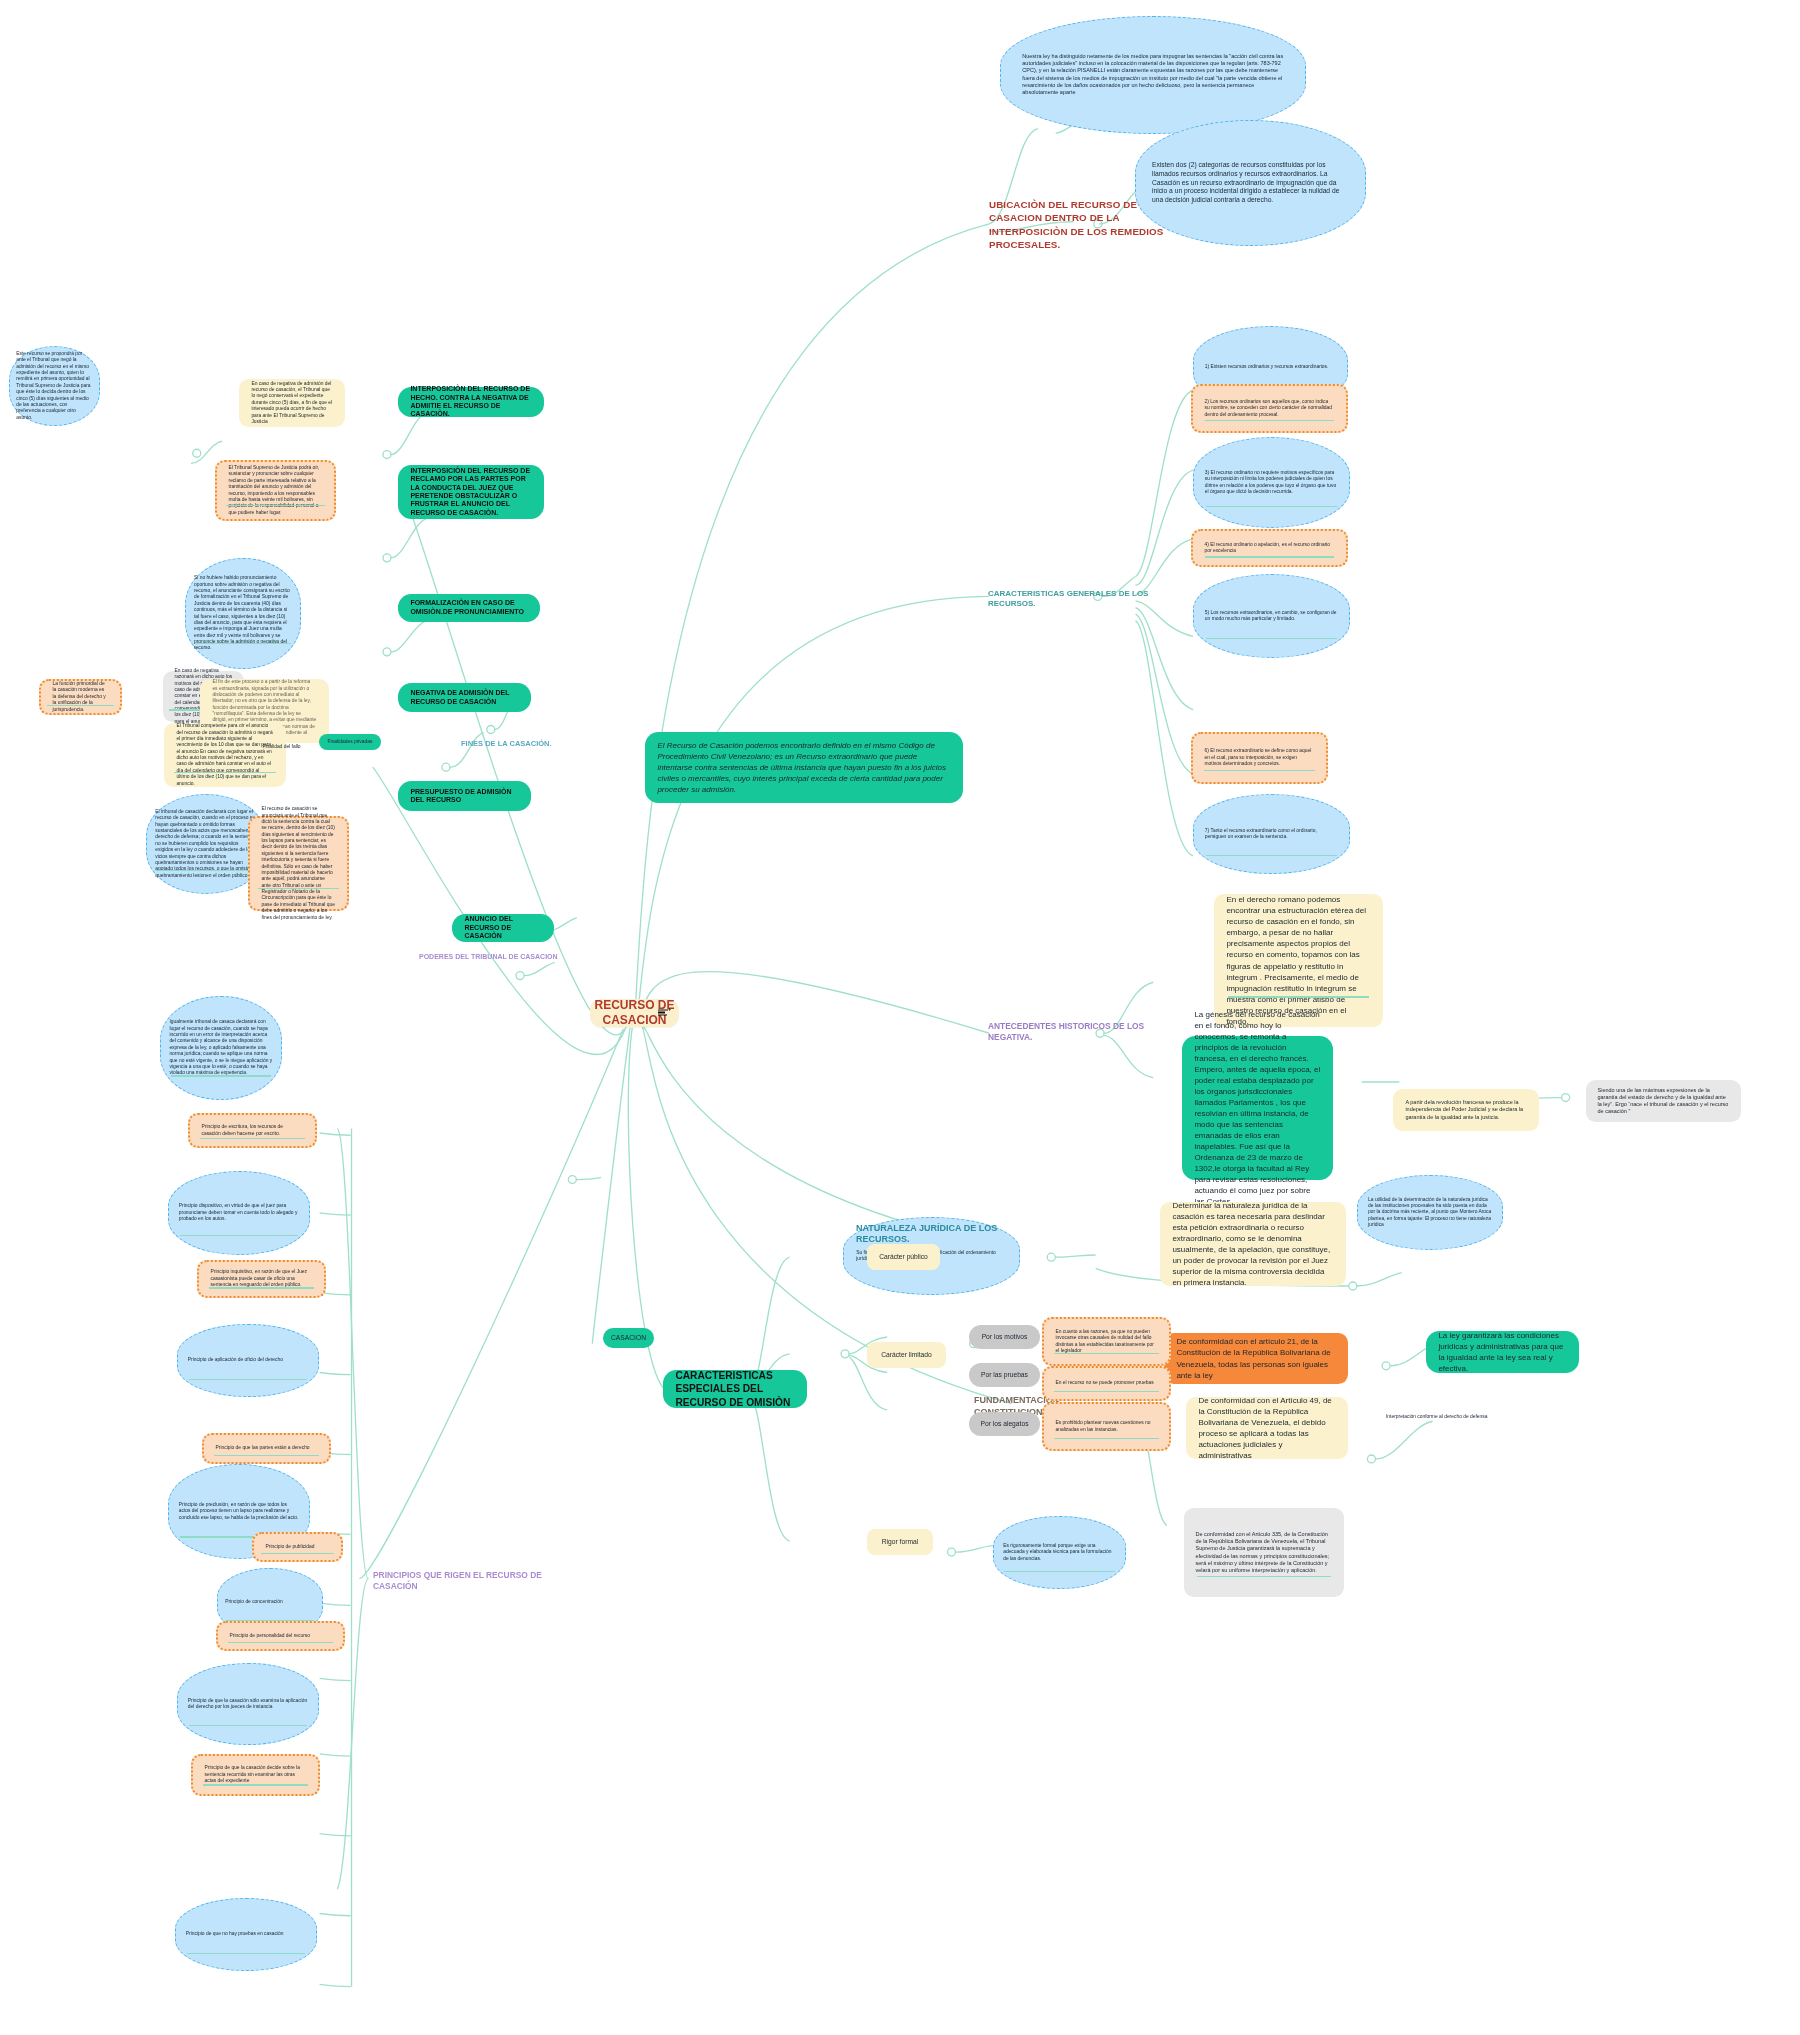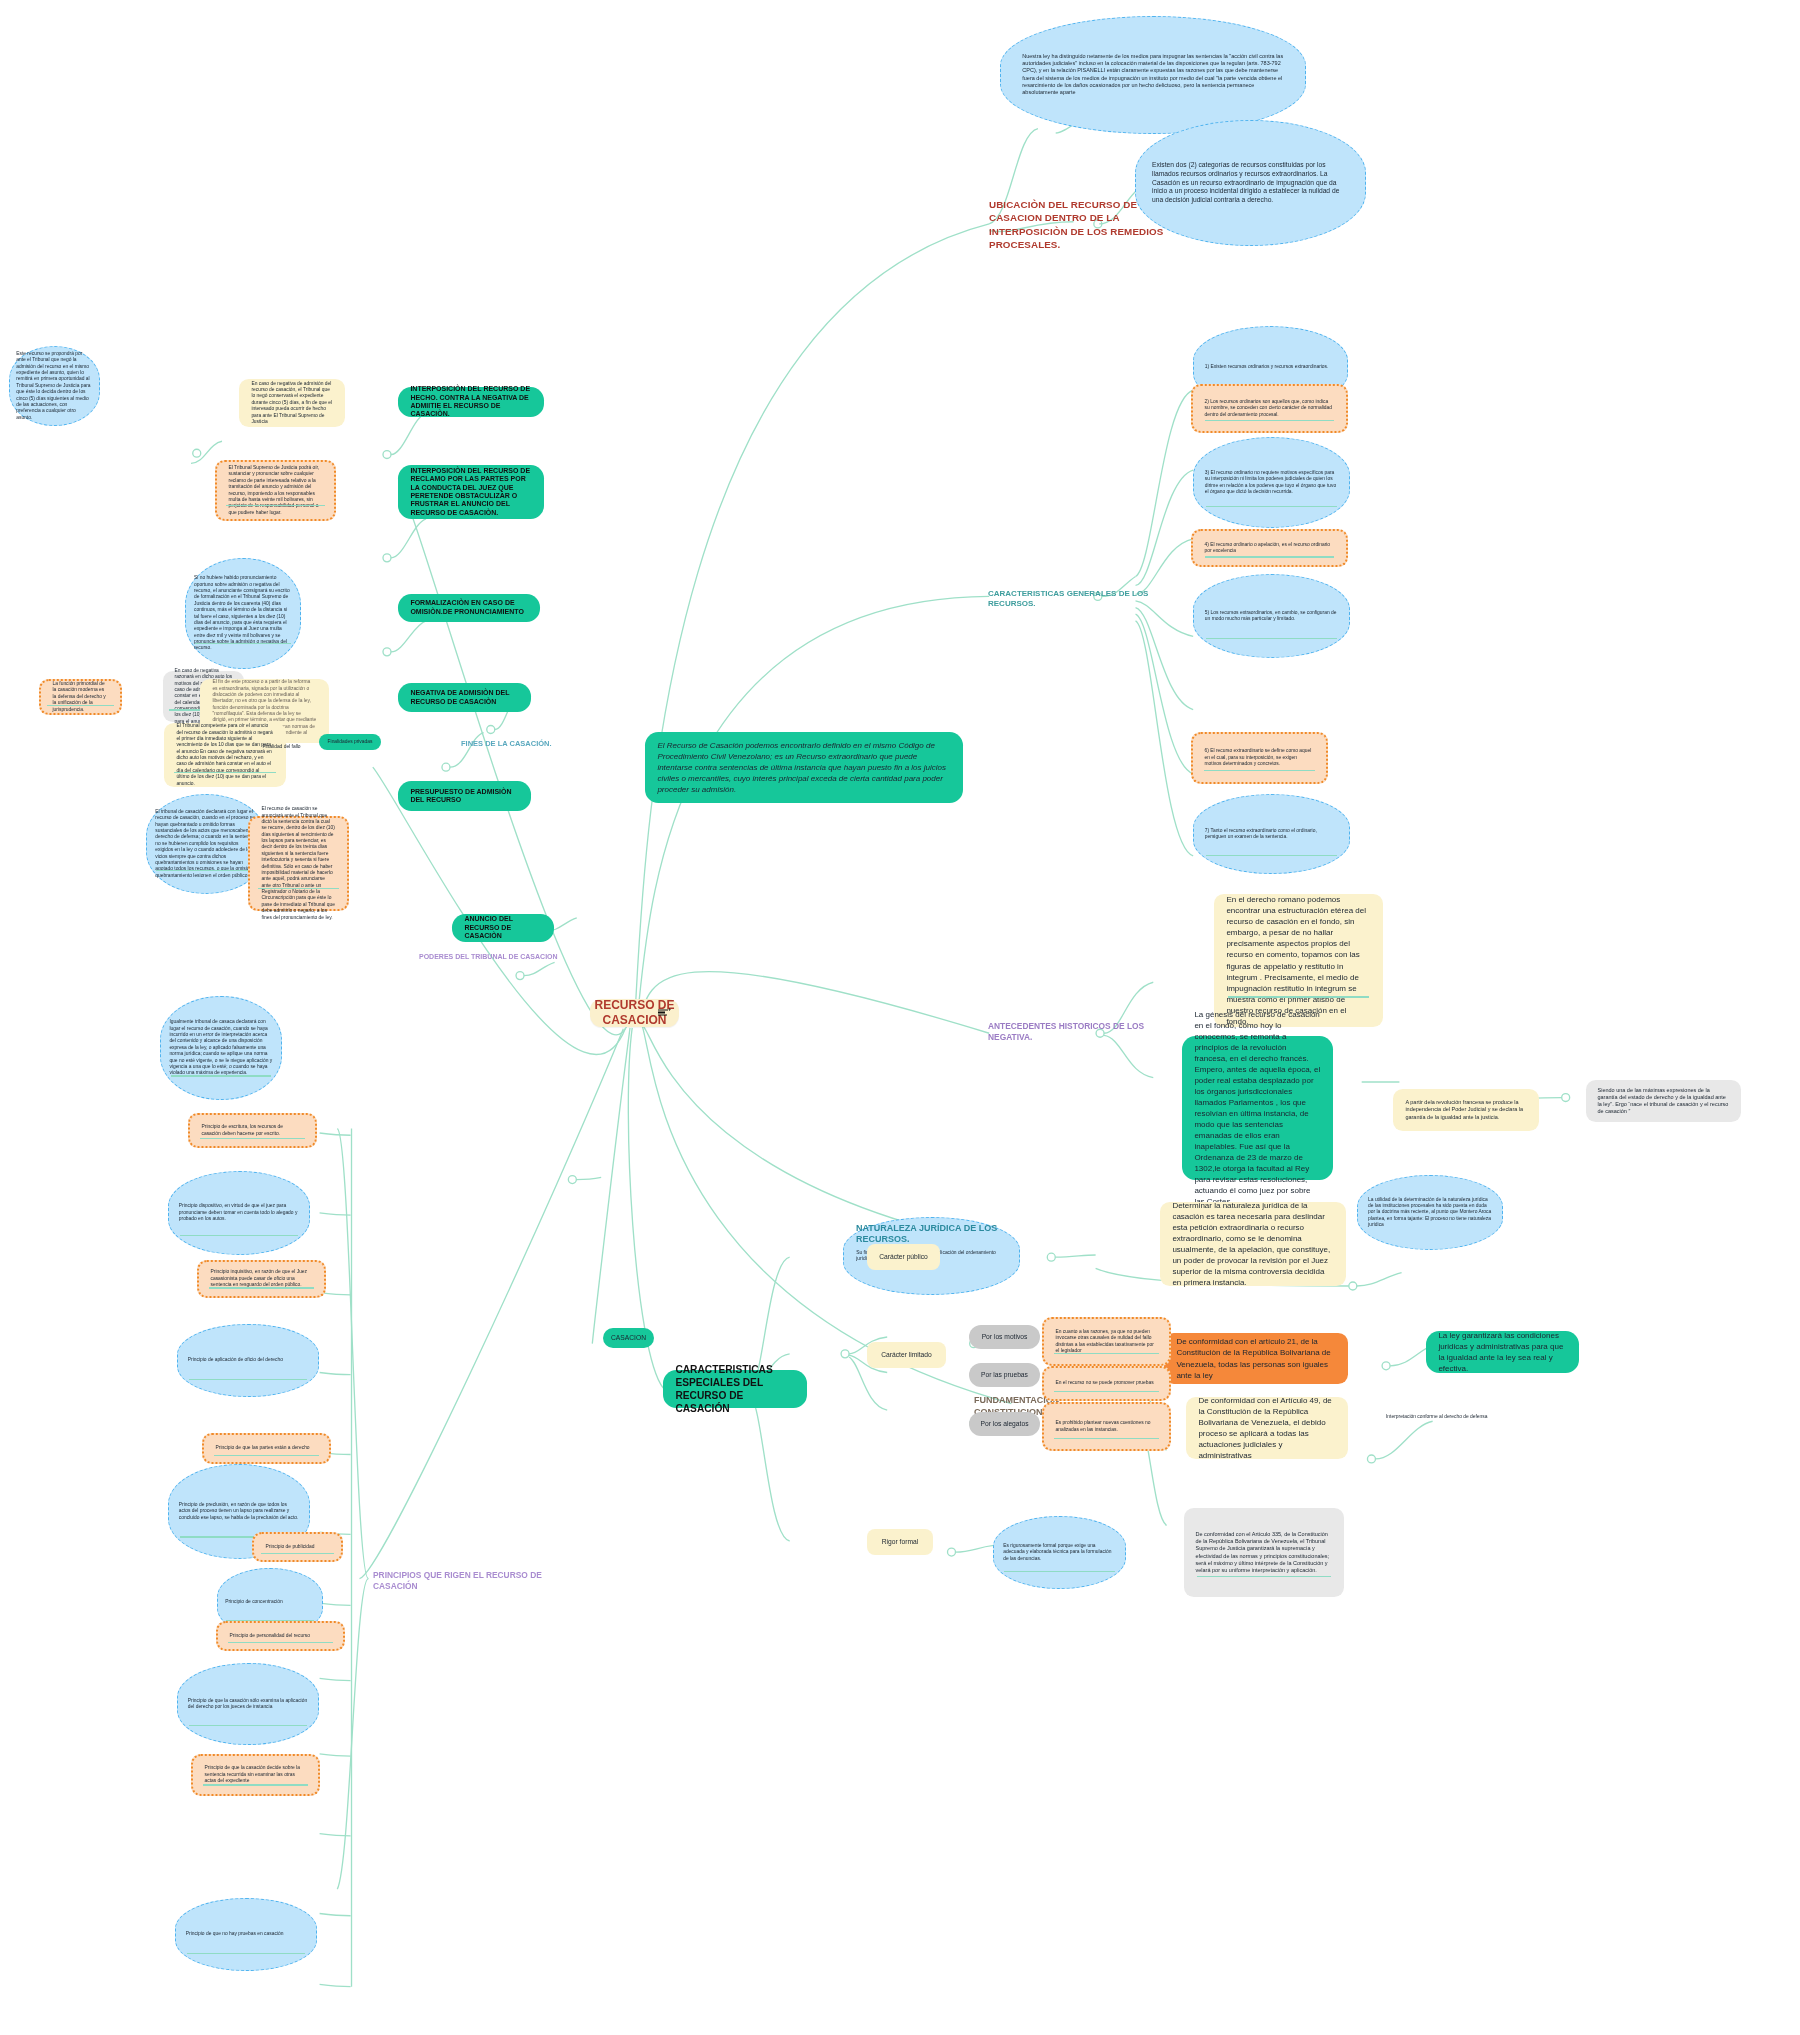--- a/index.html
+++ b/index.html
@@ -325,21 +325,21 @@
 
   <div class="node greenfill" style="left:1426px;top:1331px;width:153px;height:42px;">
     <div class="txt t-md">La ley garantizará las condiciones juridicas y administrativas para que la igualdad ante la ley sea real y efectiva.</div>
   </div>
 
   <div class="node plain" style="left:1386px;top:1408px;width:146px;height:18px;">
     <div class="txt t-xs">Interpretación conforme al derecho de defensa</div>
   </div>
 
   <div class="node greenfill" style="left:663px;top:1370px;width:144px;height:38px;">
-    <div class="txt hdr-green-lg">CARACTERISTICAS ESPECIALES DEL RECURSO DE CASACIÓN</div>
+    <div class="txt hdr-green-lg">CARACTERISTICAS ESPECIALES DEL RECURSO DE OMISIÒN</div>
   </div>
 
   <div class="node pillcream" style="left:867px;top:1244px;width:73px;height:26px;">
     <div class="t">Carácter público</div>
   </div>
 
   <div class="node pillcream" style="left:867px;top:1342px;width:79px;height:26px;">
     <div class="t">Carácter limitado</div>
   </div>
 

